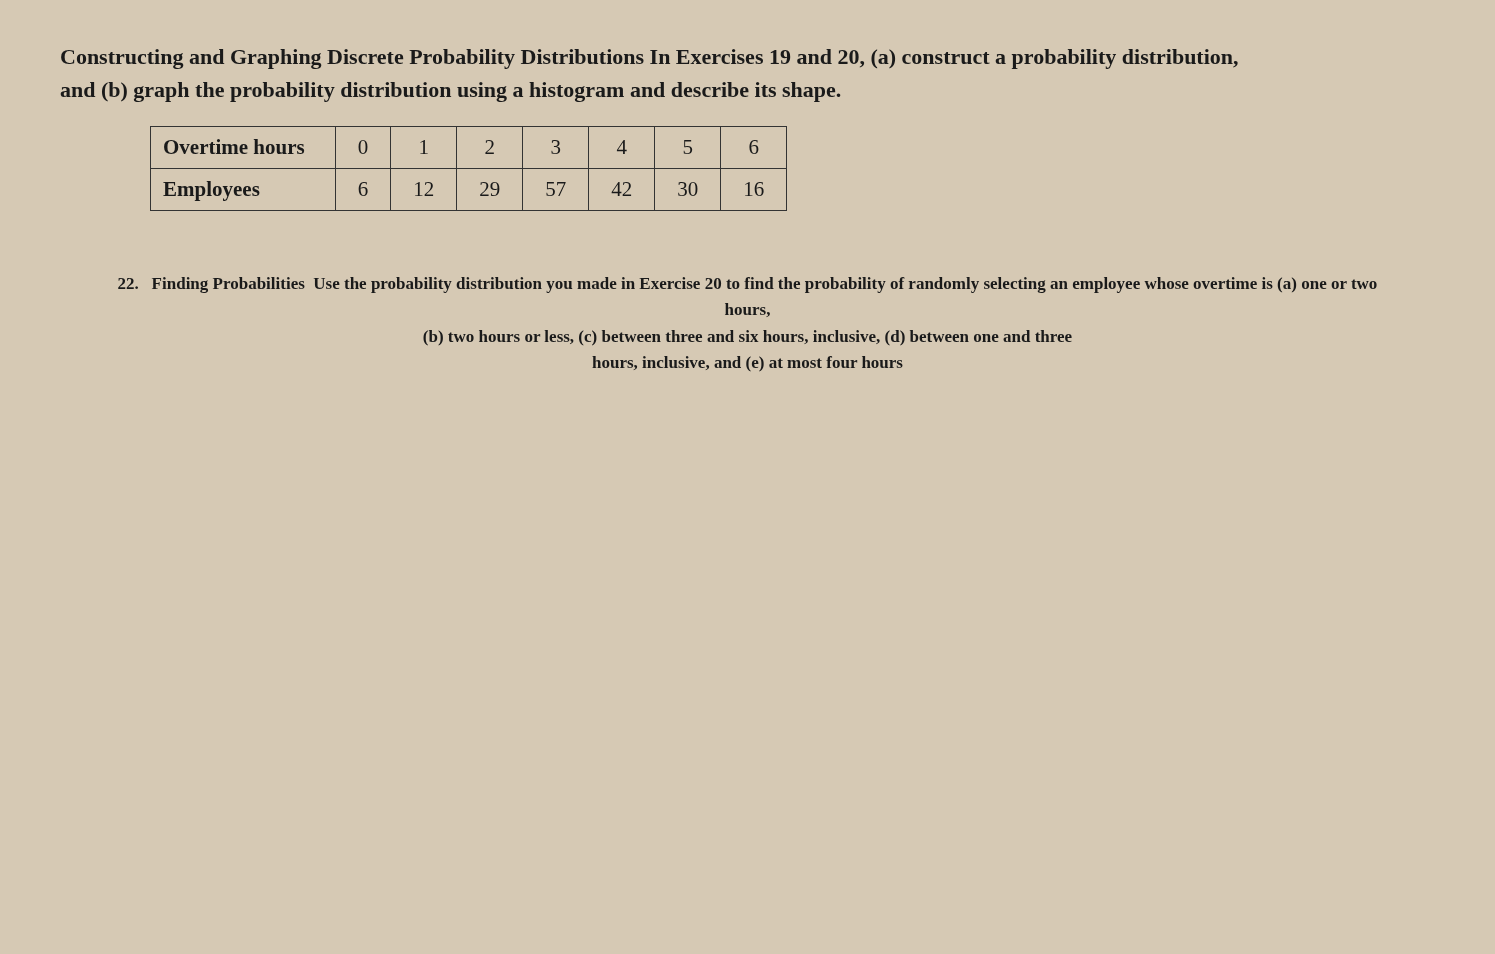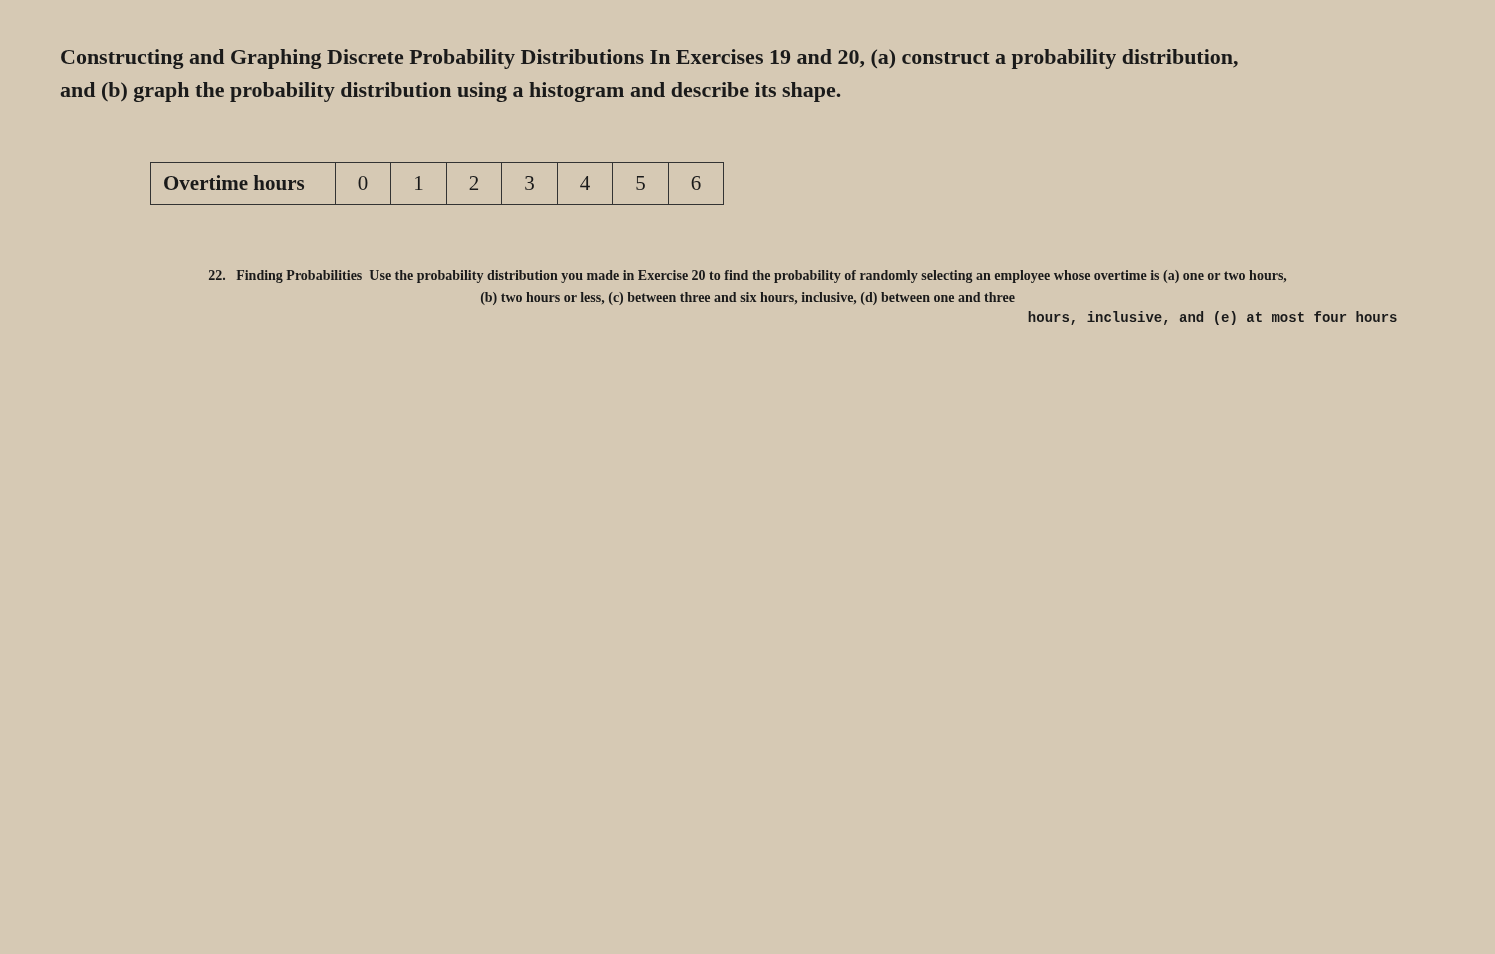--- a/index.html
+++ b/index.html
@@ -15,21 +15,21 @@
       font-family: Georgia, 'Times New Roman', Times, serif;
       color: #1a1a1a;
       padding: 40px 60px;
       overflow: hidden;
     }
 
     .intro-text {
       font-size: 22px;
       line-height: 1.5;
       font-weight: bold;
-      margin-bottom: 56px;
+      margin-bottom: 20px;
       max-width: 1200px;
     }
 
     .problem-20 {
       margin-left: 80px;
       margin-bottom: 40px;
     }
 
     .problem-title {
       font-size: 22px;
@@ -72,29 +72,28 @@
       font-size: 22px;
       font-weight: bold;
       line-height: 1.5;
       text-align: center;
       max-width: 1300px;
       margin-left: auto;
       margin-right: auto;
     }
 
     .problem-22-text {
-      font-size: 14px;
+      font-size: 17px;
       line-height: 1.55;
       font-weight: bold;
     }
 
     .last-line {
-      text-align: right;
+      text-align: center;
       display: block;
-      font-family: Liberation Mono, monospace;
     }
   </style>
 </head>
 <body>
 
 <p class="intro-text">Constructing and Graphing Discrete Probability Distributions In Exercises 19 and 20, (a) construct a probability distribution, and (b) graph the probability distribution using a histogram and describe its shape.</p>
 
 <div class="problem-20">
 
   <div class="table-container">
@@ -103,20 +102,30 @@
         <tr>
           <th>Overtime hours</th>
           <td>0</td>
           <td>1</td>
           <td>2</td>
           <td>3</td>
           <td>4</td>
           <td>5</td>
           <td>6</td>
         </tr>
+        <tr>
+          <th>Employees</th>
+          <td>6</td>
+          <td>12</td>
+          <td>29</td>
+          <td>57</td>
+          <td>42</td>
+          <td>30</td>
+          <td>16</td>
+        </tr>
       </tbody>
     </table>
   </div>
 </div>
 
 <div class="problem-22">
   <p class="problem-22-text">
     <span>22.</span>
     &nbsp;
     <span>Finding Probabilities</span>

